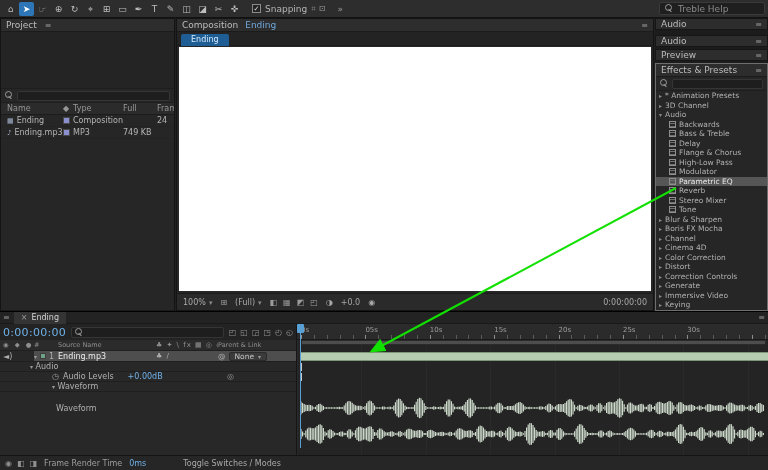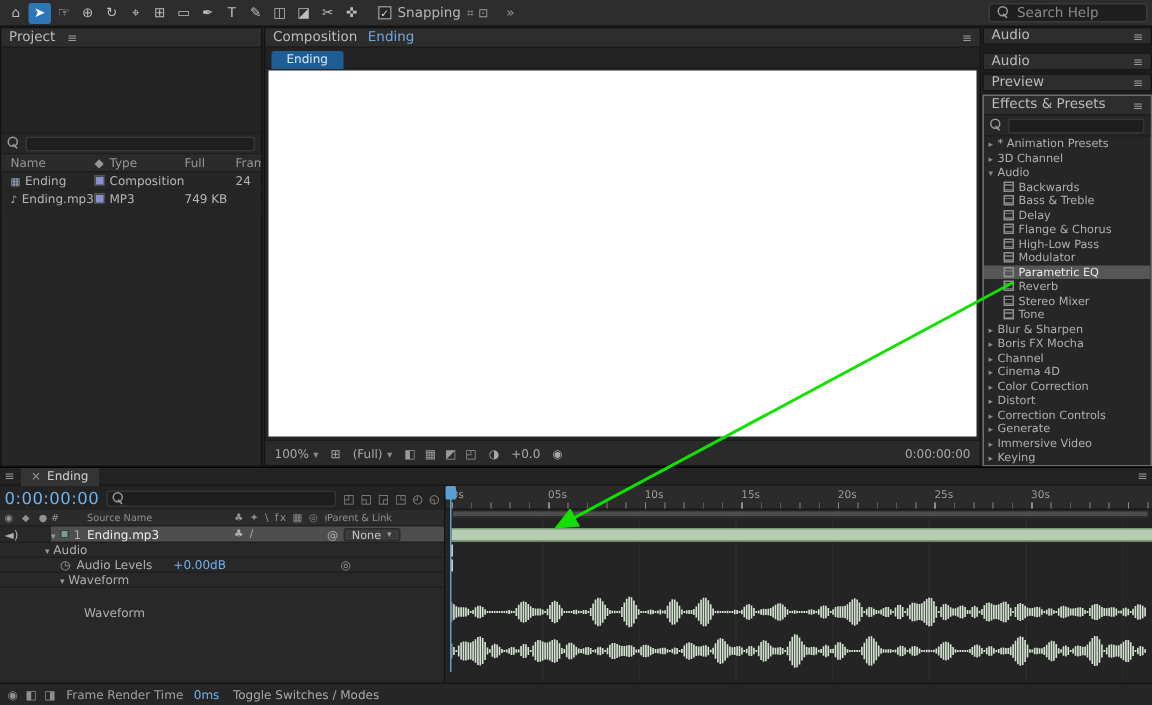--- a/index.html
+++ b/index.html
@@ -81,42 +81,42 @@
 .lane-wfrow{height:56px;align-items:flex-start;padding-top:12px;border-bottom:none}
 .avcell{padding-left:3px;letter-spacing:2px}
 .twirl-down::before{content:"▾";color:#9a9a9a;font-size:6px}
 .lchip{display:inline-block;width:6px;height:6px;background:#6fa287;border:1px solid #3c3c3c;margin:0 3px}
 .lname{color:#ececec;display:flex;align-items:center;gap:3px;overflow:hidden}
 .switches{font-size:7px;letter-spacing:1px;overflow:hidden}
 .parentcell{display:flex;align-items:center;gap:3px;font-size:7.5px}
 .dropdown{background:#3b3b3b;border:1px solid #2b2b2b;border-radius:2px;height:9px;line-height:9px;padding:0 5px;color:#c4c4c4;display:inline-flex;align-items:center;gap:4px}
 .dropdown::after{content:"▾";font-size:6px;color:#9a9a9a}
 .indent1{padding-left:30px}
-.indent2{padding-left:40px}
+.indent2{padding-left:52px}
 .indent3{padding-left:56px}
 .stopwatch-icon::before{content:"◷";color:#9a9a9a;font-size:8px;margin-right:4px}
 .levels-value{margin-left:14px;color:#6fb1e8}
 .levels-extra{position:absolute;right:62px;color:#9a9a9a;font-size:8px}
 .graph{position:absolute;left:296px;right:0;top:0;bottom:0;background:#242424;border-left:1px solid #151515;background-image:repeating-linear-gradient(90deg,#2a2a2a 0 1px,transparent 1px 64.4px)}
 .workarea{position:absolute;top:0;left:4px;right:2px;height:5px;background:#4d4d4d;border:1px solid #2a2a2a}
 .g-layerlane{position:absolute;top:11px;left:0;right:0;height:11px}
 .layerbar{position:absolute;top:1px;left:4px;right:0;height:9px;background:#b7cdb2;border-top:1px solid #7e957b;border-bottom:1px solid #7e957b}
 .g-proplane{position:absolute;left:0;right:0;height:10px}
 .g-audio{top:22px}.g-levels{top:32px}.g-wfg{top:42px}
 .inmark{position:absolute;left:3px;top:1px;width:2px;height:8px;background:#c9c9c9}
 .g-wf{position:absolute;top:52px;left:0;right:0;height:56px}
 .g-wf svg{position:absolute;left:4px;width:464px;height:24px}
 .wf1{top:4px}.wf2{top:30px}
 .cti-line{position:absolute;top:12px;left:300px;width:1px;height:124px;background:#5a9fd4;z-index:6}
 .cti-handle{position:absolute;top:12px;left:297px;width:7px;height:9px;background:#5a9fd4;border-radius:1px;z-index:6}
 
 .statusbar{position:absolute;top:455px;left:0;right:0;height:15px;background:#262626;border-top:1px solid #141414;display:flex;align-items:center;gap:7px;padding:0 5px;font-size:8px;color:#9e9e9e}
 .sb-icons{display:flex;gap:5px;color:#8f8f8f}
 .sb-value{color:#6fb1e8}
-.sb-toggle{margin-left:2px;color:#a8a8a8}
+.sb-toggle{margin-left:30px;color:#a8a8a8}
 
 .drag-arrow{position:absolute;left:0;top:0;z-index:50;pointer-events:none}
 </style>
 </head>
 <body>
 
 <div class="app">
 
   <div class="toolbar">
     <div class="tools">
@@ -142,21 +142,21 @@
       <span>Snapping</span>
       <span class="snap-icons">
 
       <span>⌗</span>
           <span>⊡</span>
         </span>
     </div>
     <span class="ws-overflow">»</span>
     <div class="searchbox">
       <span class="mag"></span>
-      <span>Search Help</span>
+      <span>Treble Help</span>
     </div>
   </div>
 
   <div class="panel project">
     <div class="phead">
       <span>Project</span>
       <span class="ham" style="margin-left:4px">≡</span>
     </div>
     <div class="pj-thumb"></div>
     <div class="searchrow">

